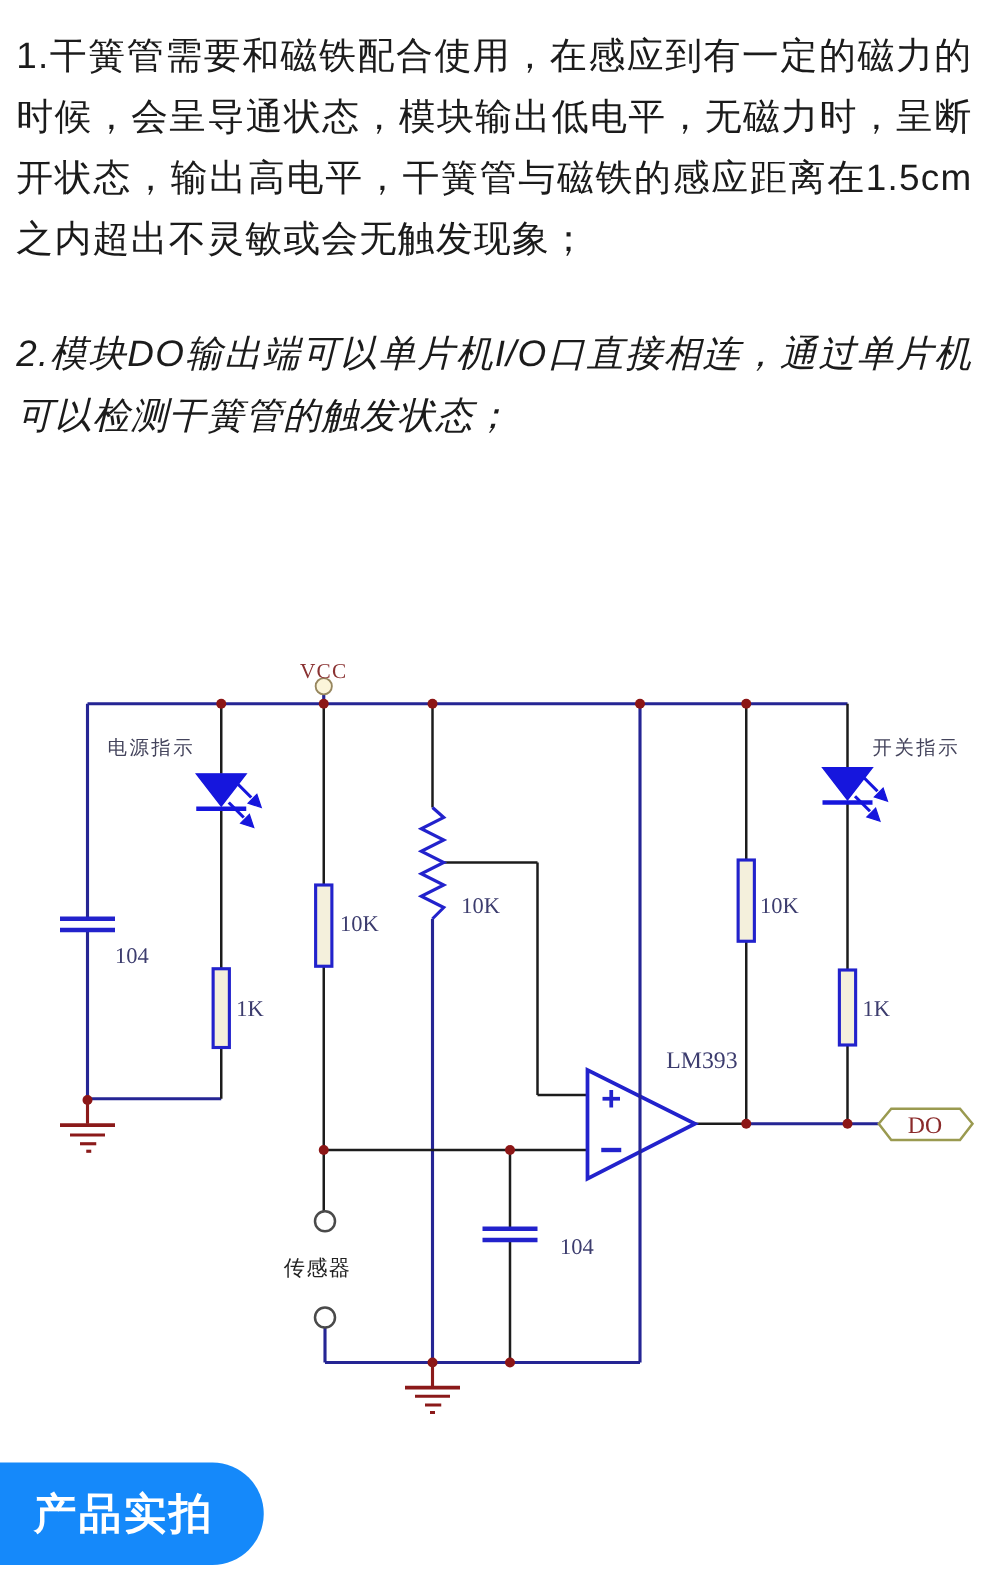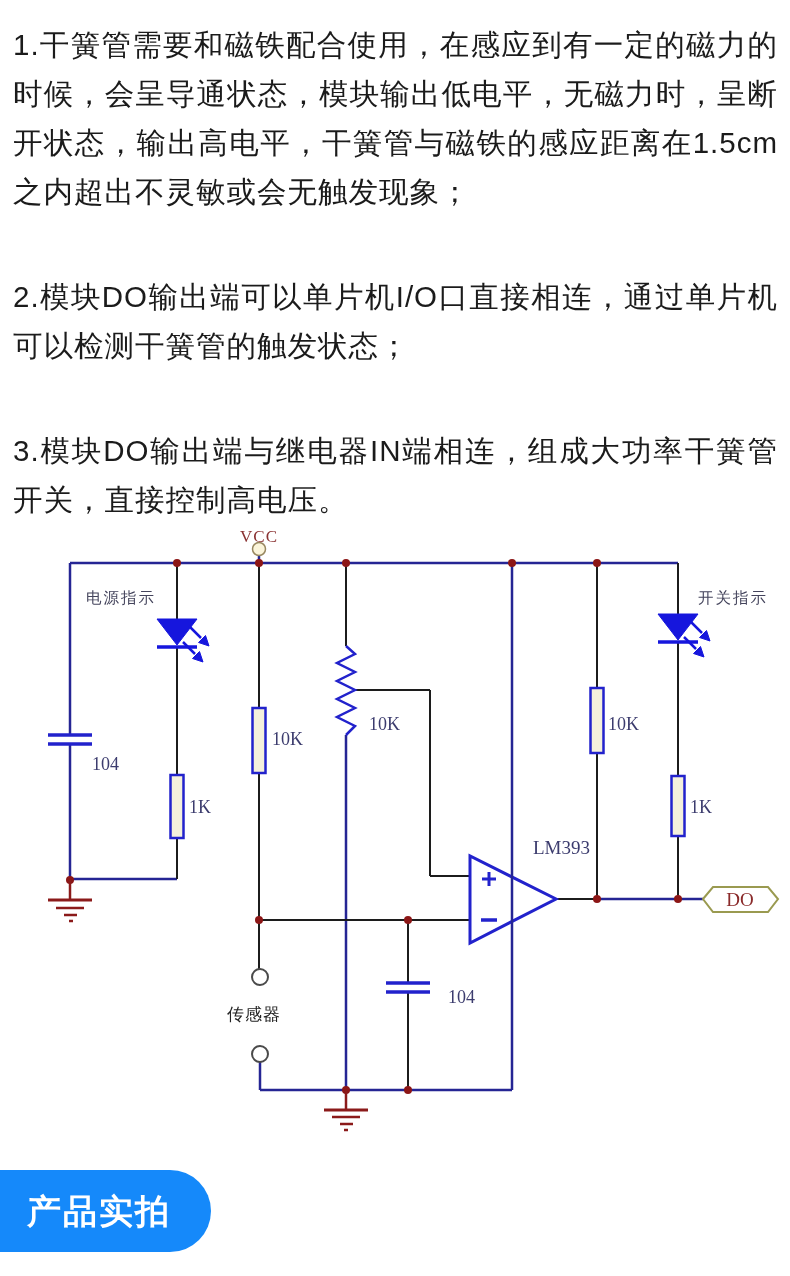--- a/index.html
+++ b/index.html
@@ -6,37 +6,36 @@
   body{
     width:790px;height:1276px;position:relative;background:#ffffff;
     font-family:"Liberation Sans","DejaVu Sans",sans-serif;overflow:hidden;
   }
   .copy{
     position:absolute;top:20px;left:13px;right:12px;
     color:#1b1b1b;font-size:29.5px;line-height:49px;
     font-weight:500;letter-spacing:1px;text-align:justify;
   }
   .copy p{margin:0;}
-  .copy p + p{margin-top:56px;}
+  .copy p + p{margin-top:43px;font-style:italic;}
   .schematic{position:absolute;left:0;top:523px;width:790px;height:620px;}
   .badge{
     position:absolute;left:0;top:1170px;height:82px;line-height:82px;
     padding:0 40px 0 27px;border-radius:0 41px 41px 0;
     color:#ffffff;font-size:34px;font-weight:bold;letter-spacing:2px;
   }
   svg text{font-family:"Liberation Serif","DejaVu Serif",serif;}
   svg text.sans{font-family:"Liberation Sans","DejaVu Sans",sans-serif;}
 </style>
 </head>
 <body>
 
 <div class="copy">
   <p>1.干簧管需要和磁铁配合使用，在感应到有一定的磁力的时候，会呈导通状态，模块输出低电平，无磁力时，呈断开状态，输出高电平，干簧管与磁铁的感应距离在1.5cm之内超出不灵敏或会无触发现象；</p>
   <p>2.模块DO输出端可以单片机I/O口直接相连，通过单片机可以检测干簧管的触发状态；</p>
-  <p>3.模块DO输出端与继电器IN端相连，组成大功率干簧管开关，直接控制高电压。</p>
 </div>
 
 <svg class="schematic" viewBox="0 0 790 620" xmlns="http://www.w3.org/2000/svg">
 
   <g stroke="#252594" stroke-width="2.5">
     <line x1="70" y1="40" x2="678" y2="40"></line>
     <line x1="70" y1="40" x2="70" y2="212"></line>
     <line x1="70" y1="221" x2="70" y2="357"></line>
     <line x1="70" y1="356" x2="177" y2="356"></line>
     <line x1="259" y1="33" x2="259" y2="40"></line>

